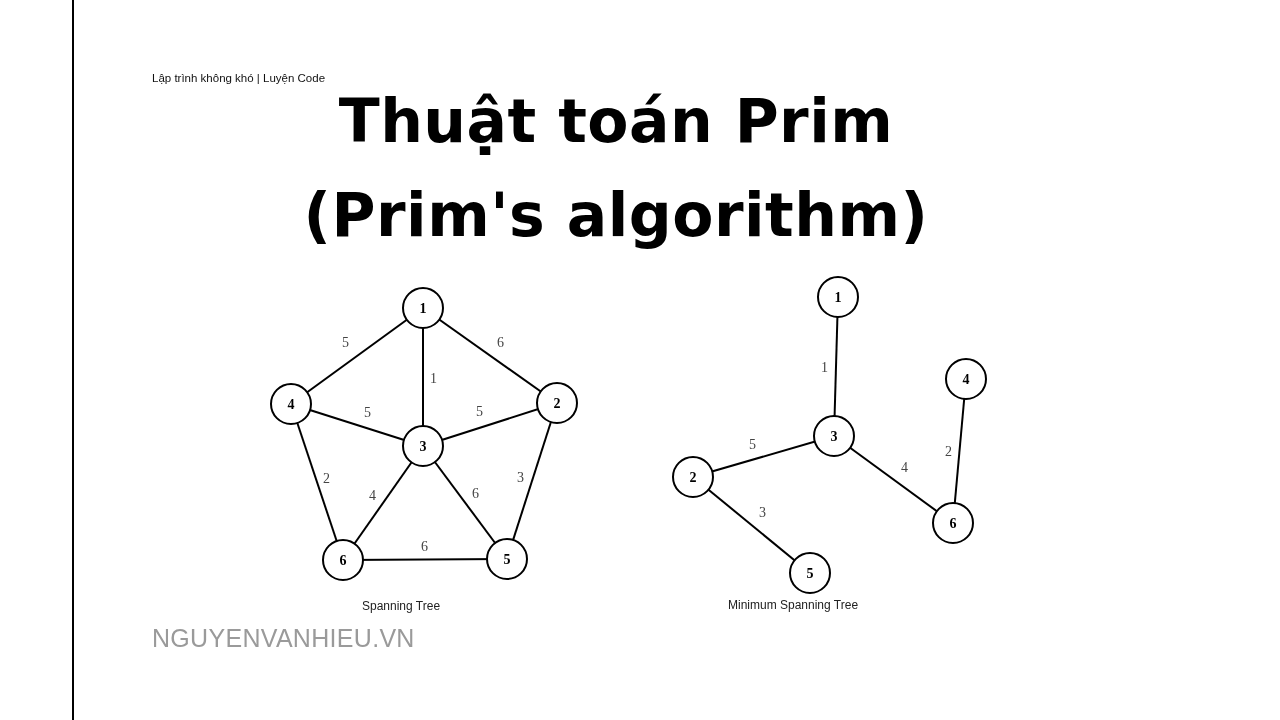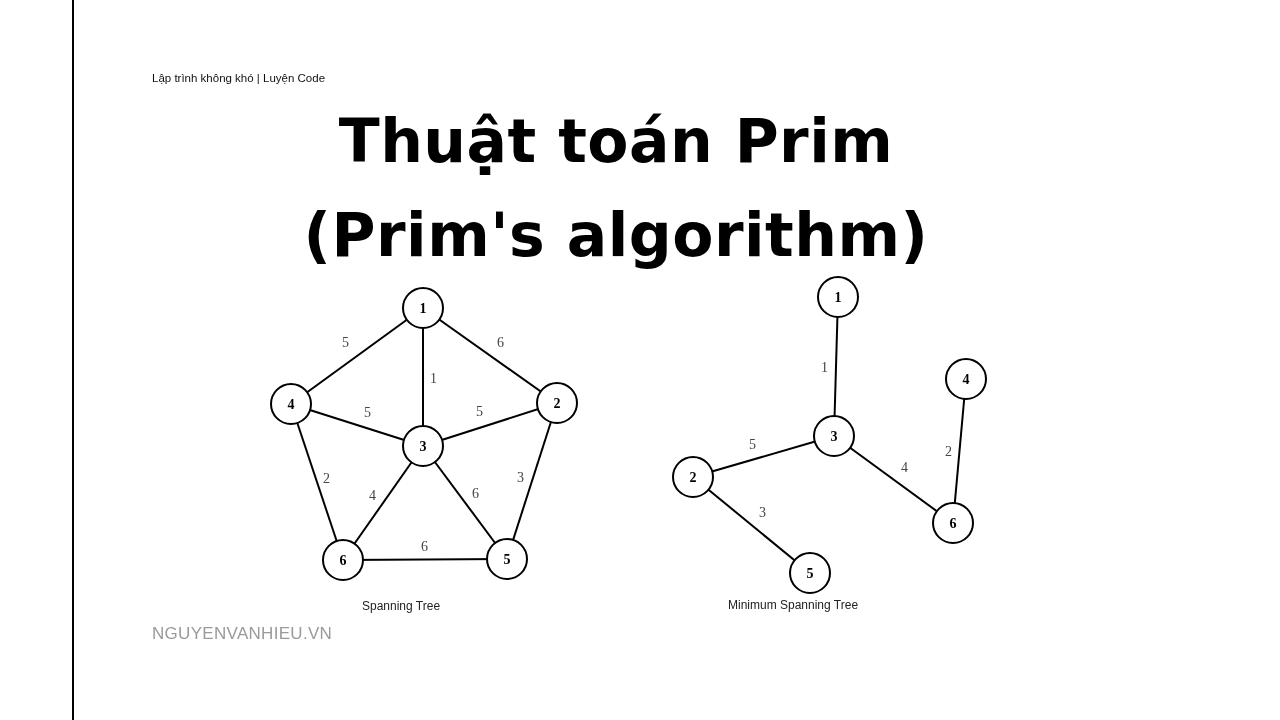--- a/index.html
+++ b/index.html
@@ -1,24 +1,24 @@
 <!DOCTYPE html>
 <html><head>
 <meta charset="utf-8">
 <style>
   html, body { margin:0; padding:0; }
   body { width:1280px; height:720px; background:#ffffff; position:relative; overflow:hidden; font-family:"DejaVu Sans", sans-serif; }
   .vline { position:absolute; left:72px; top:0; width:2px; height:720px; background:#000; }
   .brand { position:absolute; left:152px; top:72px; font-size:11.5px; color:#111; font-family:"Liberation Sans", sans-serif;text-align:center; }
   .title { position:absolute; left:0; width:1232px; text-align:center; font-family:"DejaVu Sans", sans-serif; font-weight:bold; color:#000; font-size:60px; letter-spacing:0.5px; }
-  .title.l1 { top:106px; }
-  .title.l2 { top:200px; }
+  .title.l1 { top:86px; }
+  .title.l2 { top:180px; }
   svg.graph { position:absolute; left:0; top:0; }
   .cap { position:absolute; font-family:"Liberation Sans", sans-serif; font-size:12px; color:#222; }
-  .watermark { position:absolute; left:152px; top:624px; font-family:"Liberation Sans", sans-serif; font-size:17px; color:#9a9a9a; letter-spacing:0.3px; }
+  .watermark { position:absolute; left:152px; top:624px; font-family:"Liberation Sans", sans-serif; font-size:25px; color:#9a9a9a; letter-spacing:0.3px; }
   .node text { font-family:"Liberation Serif", serif; font-weight:bold; font-size:14px; }
   .w { font-family:"Liberation Serif", serif; font-size:14px; fill:#444; }
 </style>
 </head>
 <body>
 
 <div class="vline"></div>
 
 <div class="brand">Lập trình không khó | Luyện Code</div>
 <div class="title l1">Thuật toán Prim</div>

